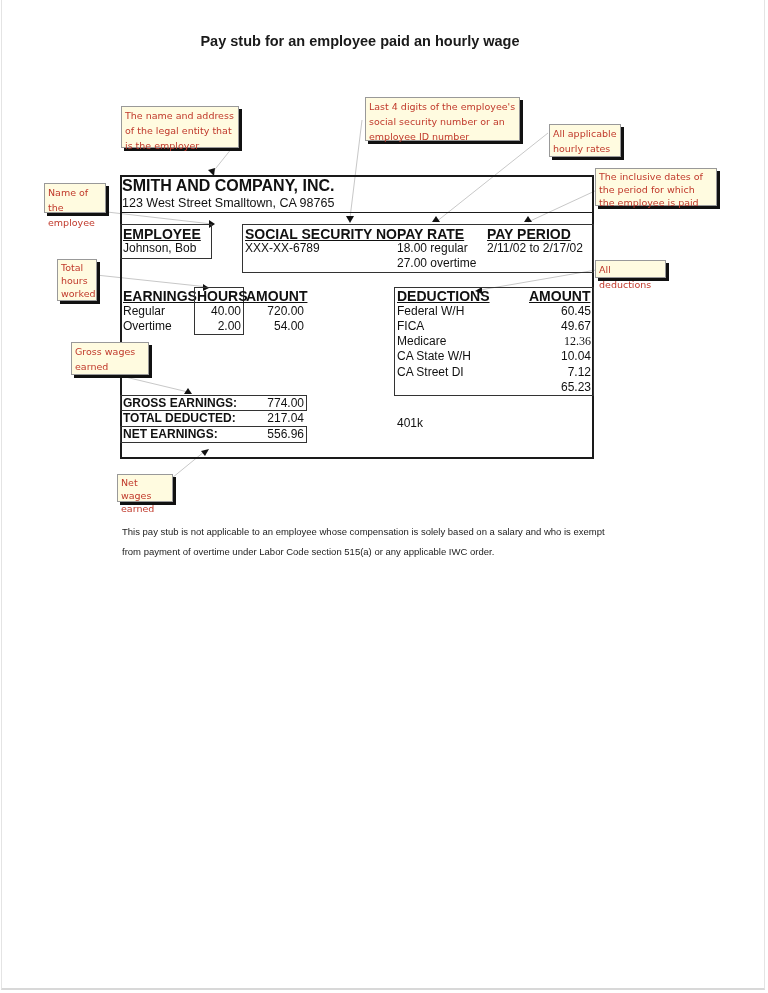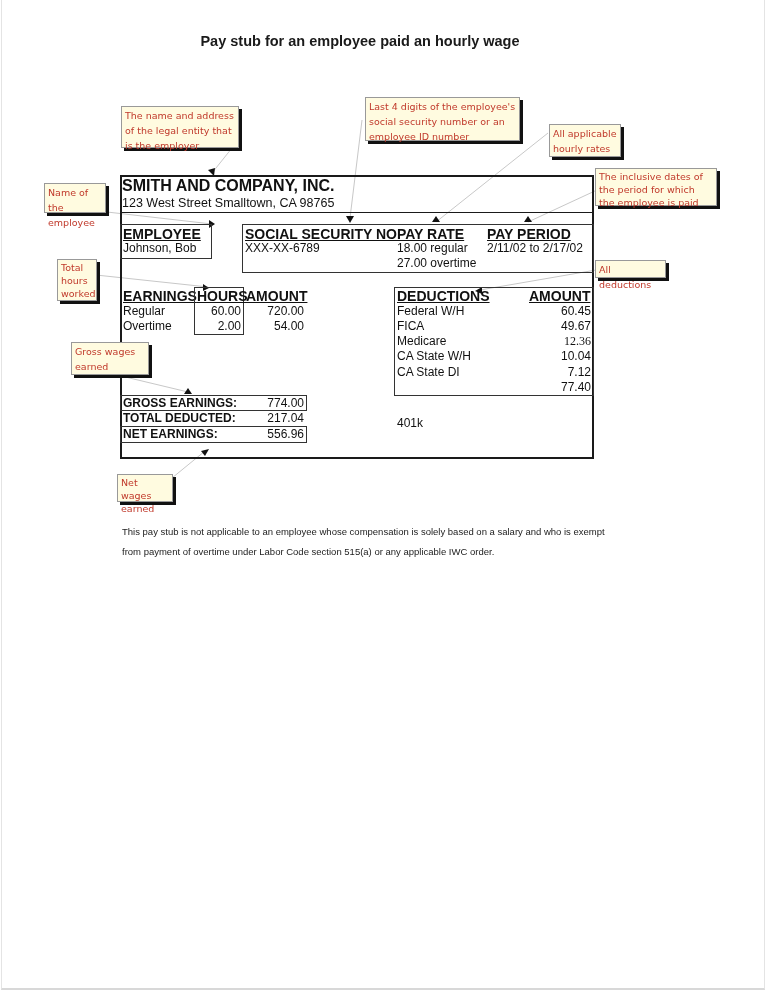--- a/index.html
+++ b/index.html
@@ -90,43 +90,43 @@
 <div class="txt" style="left:397px; top:256px;">27.00 overtime</div>
 <div class="hdr" style="left:487px; top:226px;">PAY PERIOD</div>
 <div class="txt" style="left:487px; top:241px;">2/11/02 to 2/17/02</div>
 
 <div class="hdr" style="left:123px; top:288px;">EARNINGS</div>
 <div class="boxed" style="left:194px; top:287px; width:50px; height:48px;"></div>
 <div class="hdr" style="left:197px; top:288px;">HOURS</div>
 <div class="hdr" style="left:246px; top:288px;">AMOUNT</div>
 
 <div class="txt" style="left:123px; top:304px;">Regular</div>
-<div class="txt num" style="left:196px; width:45px; top:304px;">60.00</div>
+<div class="txt num" style="left:196px; width:45px; top:304px;">40.00</div>
 <div class="txt num" style="left:246px; width:58px; top:304px;">720.00</div>
 
 <div class="txt" style="left:123px; top:319px;">Overtime</div>
 <div class="txt num" style="left:196px; width:45px; top:319px;">2.00</div>
 <div class="txt num" style="left:246px; width:58px; top:319px;">54.00</div>
 
 <div class="boxed" style="left:394px; top:287px; width:200px; height:109px;"></div>
 <div class="hdr" style="left:397px; top:288px;">DEDUCTIONS</div>
 <div class="hdr" style="left:529px; top:288px;">AMOUNT</div>
 
 <div class="txt" style="left:397px; top:304px;">Federal W/H</div>
 <div class="txt num" style="left:520px; width:71px; top:304px;">60.45</div>
 <div class="txt" style="left:397px; top:319px;">FICA</div>
 <div class="txt num" style="left:520px; width:71px; top:319px;">49.67</div>
 <div class="txt" style="left:397px; top:334px;">Medicare</div>
 <div class="txt num" style="left:520px; width:71px; top:334px;font-family:Liberation Serif, serif;">12.36</div>
 <div class="txt" style="left:397px; top:349px;">CA State W/H</div>
 <div class="txt num" style="left:520px; width:71px; top:349px;">10.04</div>
-<div class="txt" style="left:397px; top:365px;">CA State DI</div>
+<div class="txt" style="left:397px; top:365px;">CA Street DI</div>
 <div class="txt num" style="left:520px; width:71px; top:365px;">7.12</div>
 <div class="txt" style="left:397px; top:380px;margin-top:36px;">401k</div>
-<div class="txt num" style="left:520px; width:71px; top:380px;">77.40</div>
+<div class="txt num" style="left:520px; width:71px; top:380px;">65.23</div>
 
 <div class="boxed" style="left:120px; top:395px; width:187px; height:16px;"></div>
 <div class="txt bold" style="left:123px; top:396px;">GROSS EARNINGS:</div>
 <div class="txt num" style="left:250px; width:54px; top:396px;">774.00</div>
 
 <div class="txt bold" style="left:123px; top:411px;">TOTAL DEDUCTED:</div>
 <div class="txt num" style="left:250px; width:54px; top:411px;">217.04</div>
 
 <div class="boxed" style="left:120px; top:426px; width:187px; height:17px;"></div>
 <div class="txt bold" style="left:123px; top:427px;">NET EARNINGS:</div>

